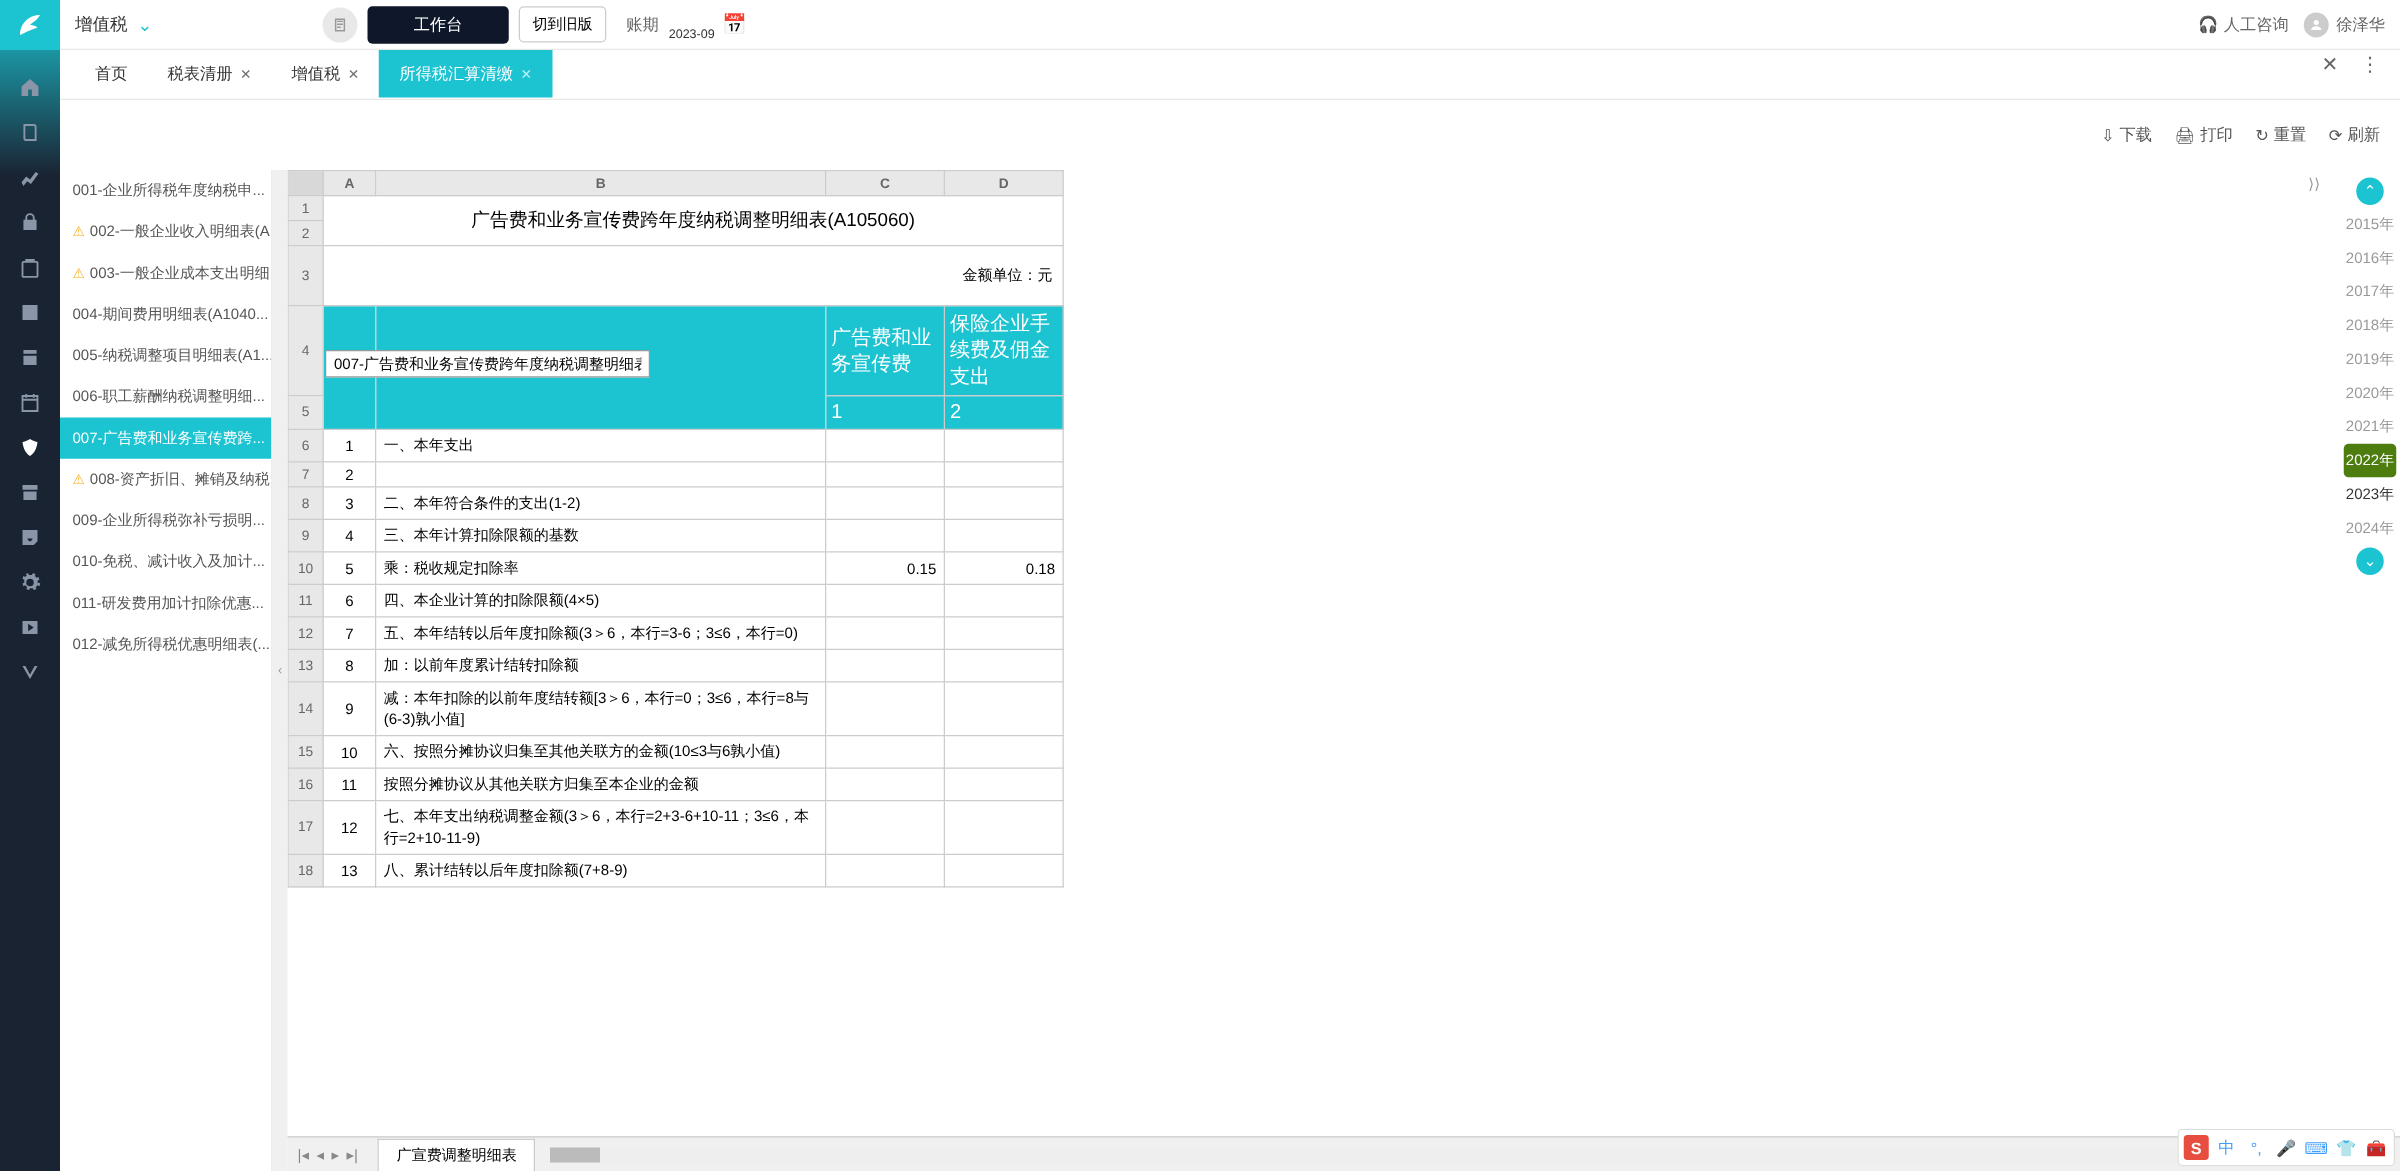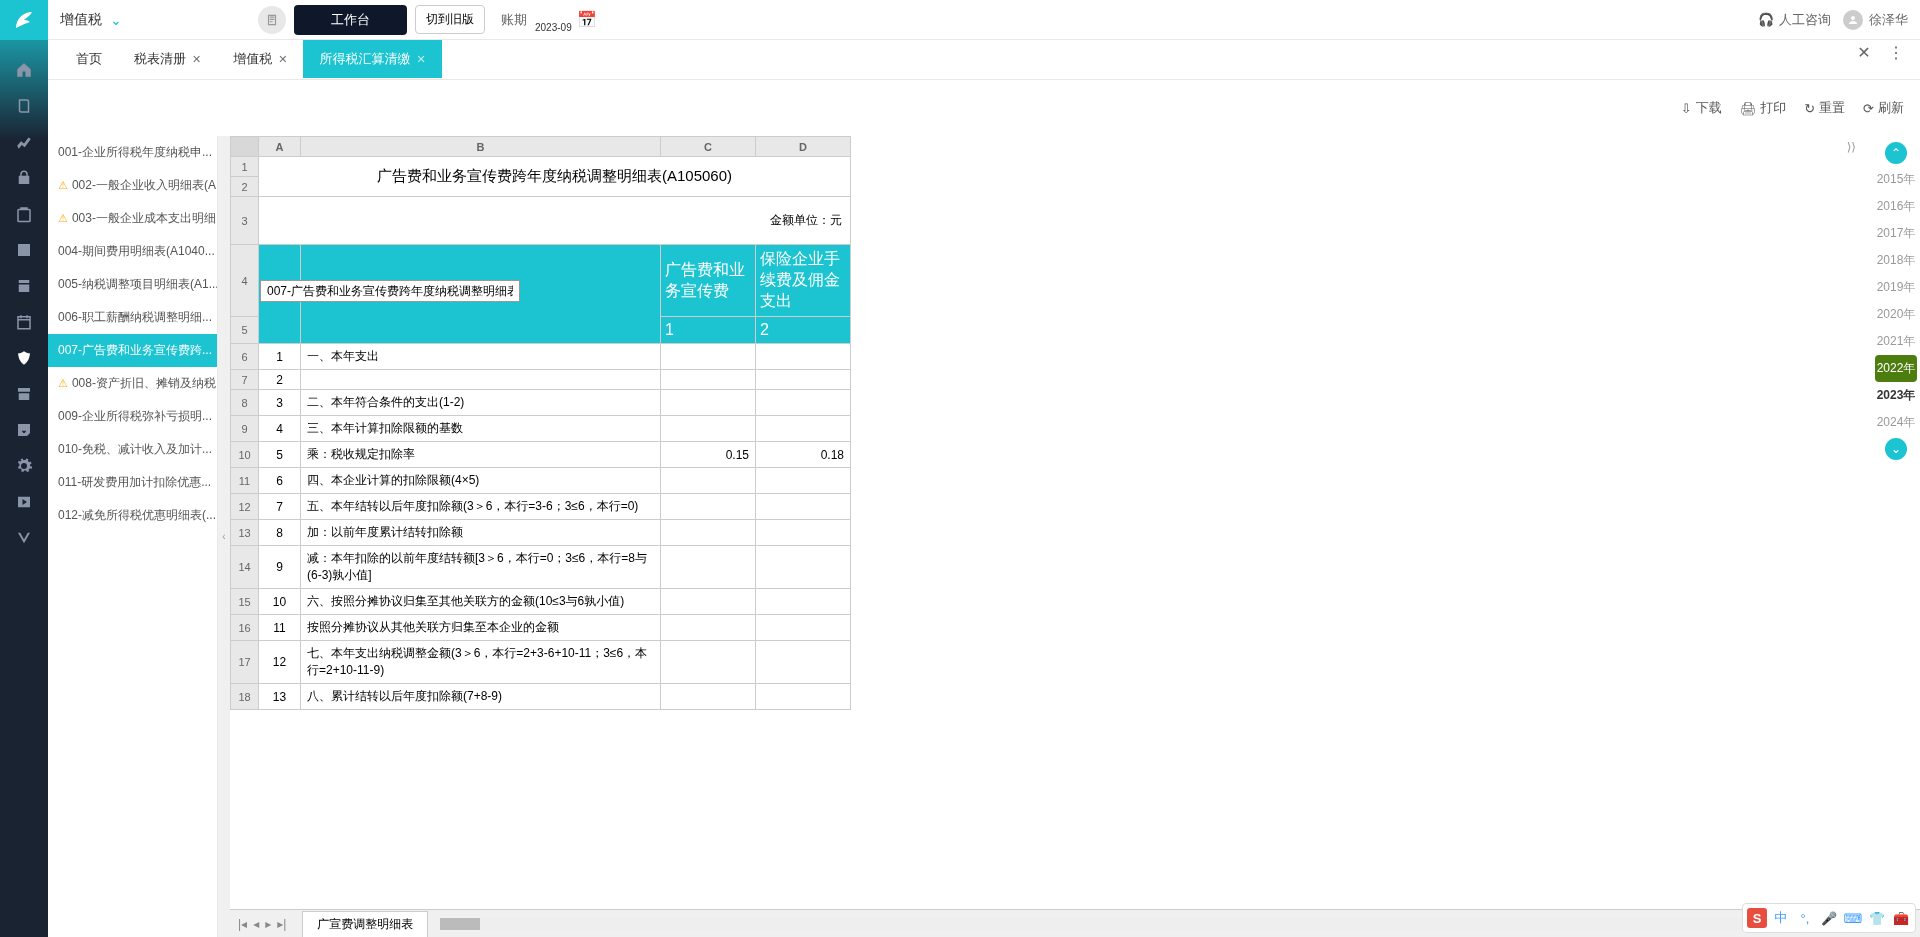--- a/index.html
+++ b/index.html
@@ -61,21 +61,21 @@
 .seq-cell { text-align: center; }
 .tall { height: 40px; }
 .sheet-tabs { height: 28px; border-top: 1px solid #ccc; display: flex; align-items: center; background: #f0f0f0; font-size: 12px; }
 .sheet-nav { display: flex; padding: 0 8px; gap: 6px; color: #888; }
 .sheet-tab { padding: 4px 14px; background: #fff; border: 1px solid #ccc; border-bottom: none; margin-left: 8px; cursor: pointer; }
 .hscroll { flex:1; margin: 0 12px; height: 12px; background: #eee; position: relative; }
 .hscroll-thumb { position:absolute; left:0; width:40px; height:100%; background:#bbb; }
 .year-rail { position: absolute; right: 0; top: 0; width: 48px; display: flex; flex-direction: column; align-items: center; gap: 2px; padding-top: 6px; }
 .year-btn { width: 42px; padding: 5px 0; text-align: center; font-size: 12px; color: #999; background: #fff; border-radius: 4px; cursor: pointer; }
 .year-btn.active { background: #4d7c0f; color: #fff; }
-.year-btn.current { color: #333; font-weight: 700; }
+.year-btn.current { color: #333; font-weight: 400; }
 .year-scroll { width: 22px; height: 22px; border-radius: 50%; background: #1cc3d0; color: #fff; display: flex; align-items: center; justify-content: center; font-size: 12px; }
 .float-tools { position: fixed; right: 4px; bottom: 4px; display: flex; gap: 4px; background: #fff; padding: 4px; border: 1px solid #ddd; border-radius: 4px; }
 .ft-item { width: 20px; height: 20px; display:flex; align-items:center; justify-content:center; font-size: 13px; color: #409eff; }
 .ft-badge { background:#e84e40; color:#fff; border-radius:3px; padding:0 2px; font-weight:bold; }
 .expand-flag { position:absolute; right:60px; top:0; color:#999; font-size:12px; padding:4px; }
 </style>
 </head>
 <body>
 
 <div class="app">

